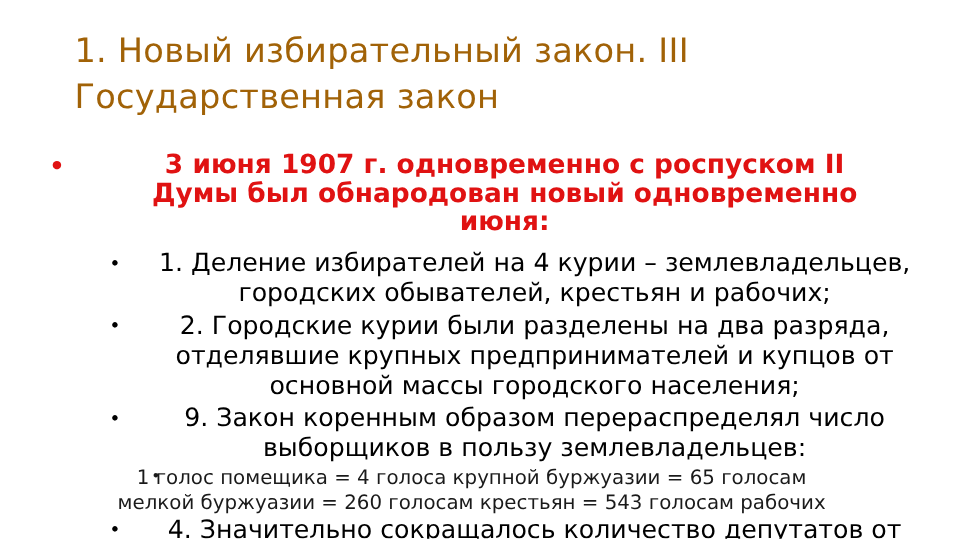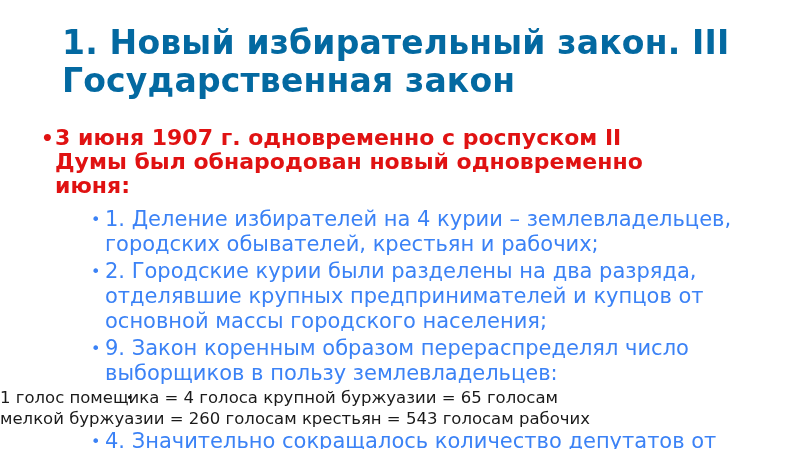--- a/index.html
+++ b/index.html
@@ -18,33 +18,34 @@
     position: absolute;
     inset: 0;
     background: #ffffff;
   }
   .title {
     position: absolute;
     left: 62px;
     top: 24px;
     right: 20px;
     margin: 0;
-    font-size: 33px;
+    font-size: 28px;
     line-height: 38px;
-    font-weight: bold;
-    color: #0369a1;
+    font-weight: normal;
+    color: #a16207;
     letter-spacing: 0.2px;
   }
   .title .tline { display: block; }
 
   .item {
     position: absolute;
     left: 0;
     right: 14px;
     color: #1a1a1a;
+    text-align: center;
   }
   .item .bullet {
     position: absolute;
     top: 0;
     color: inherit;
   }
   .item .bullet::before { content: "\2022"; }
   .item .lines div { display: block; }
 
   
@@ -57,21 +58,21 @@
     color: #e01212;
   }
   .item.l1 .bullet { left: 41px; font-size: 20px; line-height: 24px; }
 
   
   .item.l2 {
     padding-left: 105px;
     font-size: 21px;
     line-height: 25px;
     font-weight: normal;
-    color: #3b82f6;
+    color: #000000;
   }
   .item.l2 .bullet { left: 91px; font-size: 16px; line-height: 25px; }
   .item.i1 { top: 207px; }
   .item.i2 { top: 259px; }
   .item.i3 { top: 336px; }
   .item.i5 { top: 429px; }
 
   
   .item.l3 {
     top: 387px;

